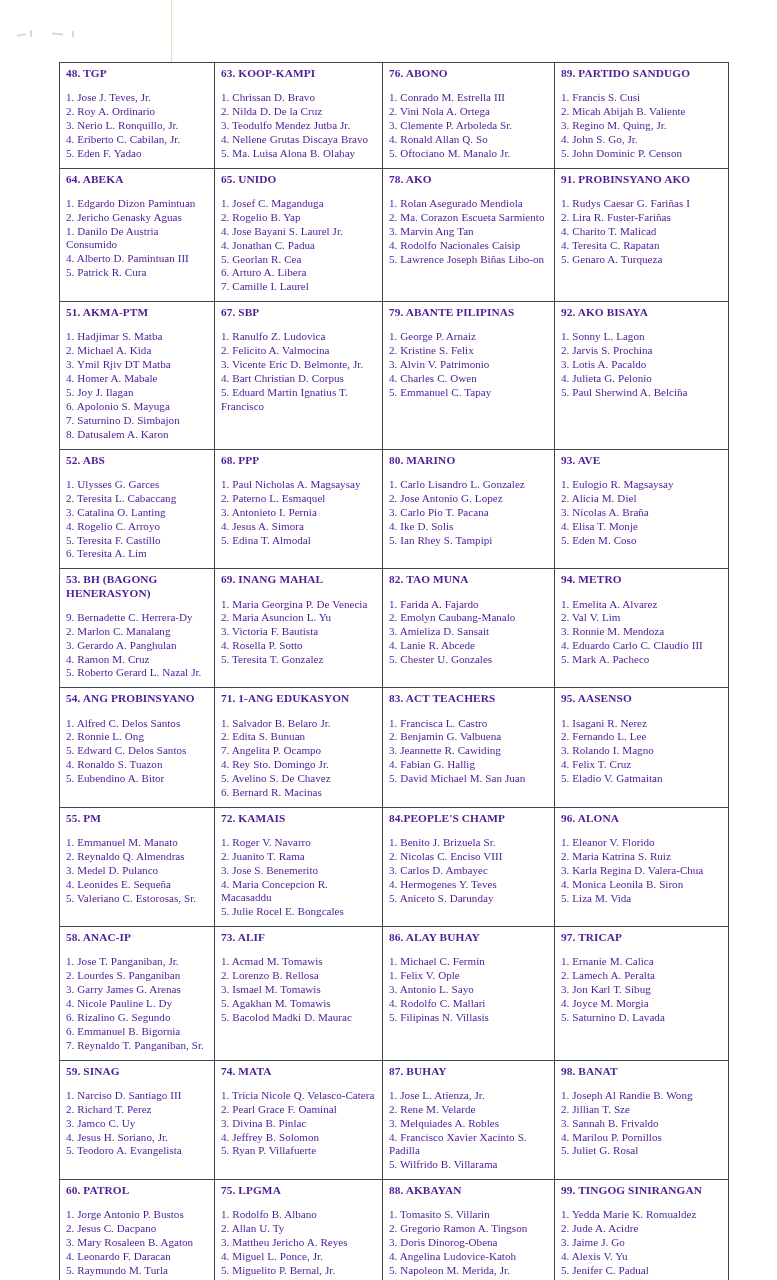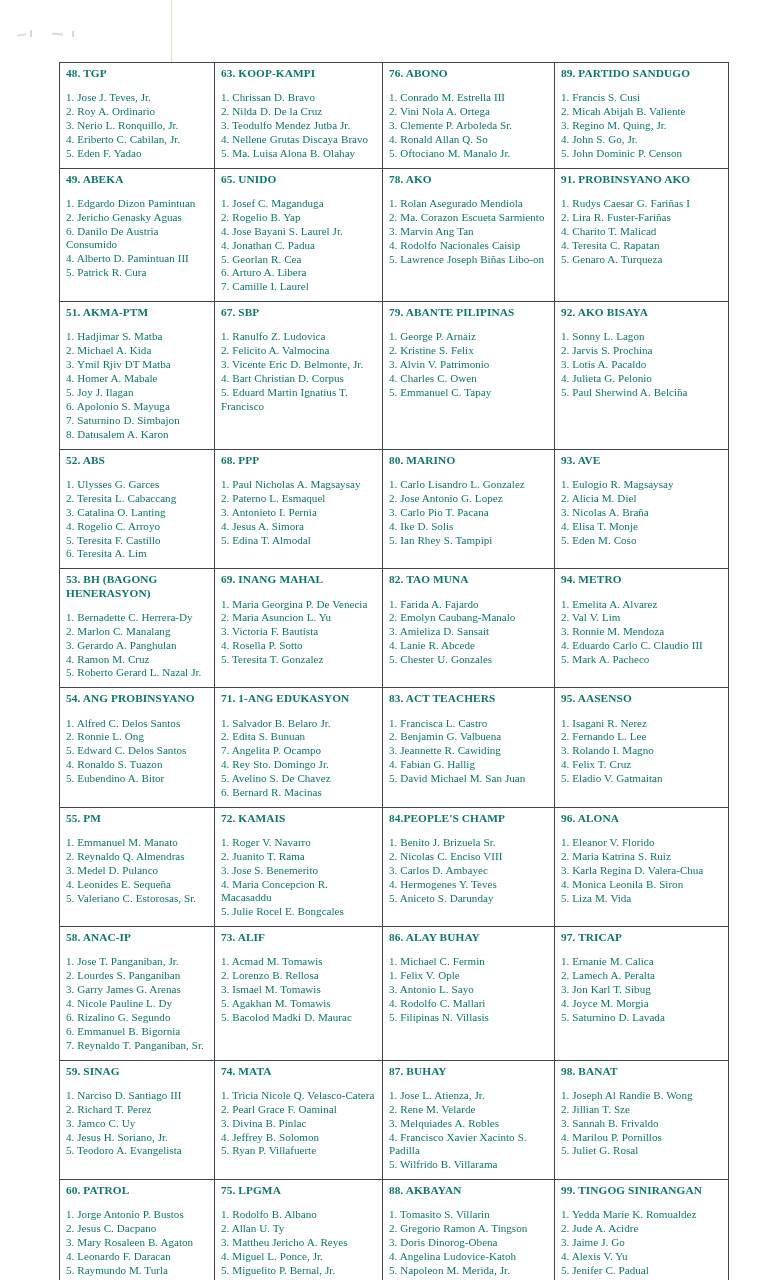--- a/index.html
+++ b/index.html
@@ -83,21 +83,21 @@
   ol.nominees li {
     font-size: 11.1px;
     line-height: 13.4px;
     margin: 0 0 0.5px 0;
     text-indent: 0;
     padding-left: 0;
     word-spacing: .2px;
   }
 
   
-  .cell { color: #0f766e; }
+  .cell { color: #4c1d95; }
 </style>
 </head>
 <body>
 
 <div class="scan-speck speck-a"></div>
 <div class="scan-speck speck-b"></div>
 <div class="scan-speck speck-c"></div>
 <div class="scan-speck speck-d"></div>
 <div class="fold-line"></div>
 
@@ -156,25 +156,25 @@
                 <li>3. Regino M. Quing, Jr.</li>
                 <li>4. John S. Go, Jr.</li>
                 <li>5. John Dominic P. Censon</li>
               </ol>
             </div>
           </td>
         </tr>
         <tr>
           <td>
             <div class="cell">
-              <div class="party-name">49. ABEKA</div>
+              <div class="party-name">64. ABEKA</div>
               <ol class="nominees">
                 <li>1. Edgardo Dizon Pamintuan</li>
                 <li>2. Jericho Genasky Aguas</li>
-                <li>6. Danilo De Austria Consumido</li>
+                <li>1. Danilo De Austria Consumido</li>
                 <li>4. Alberto D. Pamintuan III</li>
                 <li>5. Patrick R. Cura</li>
               </ol>
             </div>
           </td>
           <td>
             <div class="cell">
               <div class="party-name">65. UNIDO</div>
               <ol class="nominees">
                 <li>1. Josef C. Maganduga</li>
@@ -314,21 +314,21 @@
                 <li>5. Eden M. Coso</li>
               </ol>
             </div>
           </td>
         </tr>
         <tr>
           <td>
             <div class="cell">
               <div class="party-name">53. BH (BAGONG HENERASYON)</div>
               <ol class="nominees">
-                <li>1. Bernadette C. Herrera-Dy</li>
+                <li>9. Bernadette C. Herrera-Dy</li>
                 <li>2. Marlon C. Manalang</li>
                 <li>3. Gerardo A. Panghulan</li>
                 <li>4. Ramon M. Cruz</li>
                 <li>5. Roberto Gerard L. Nazal Jr.</li>
               </ol>
             </div>
           </td>
           <td>
             <div class="cell">
               <div class="party-name">69. INANG MAHAL</div>

